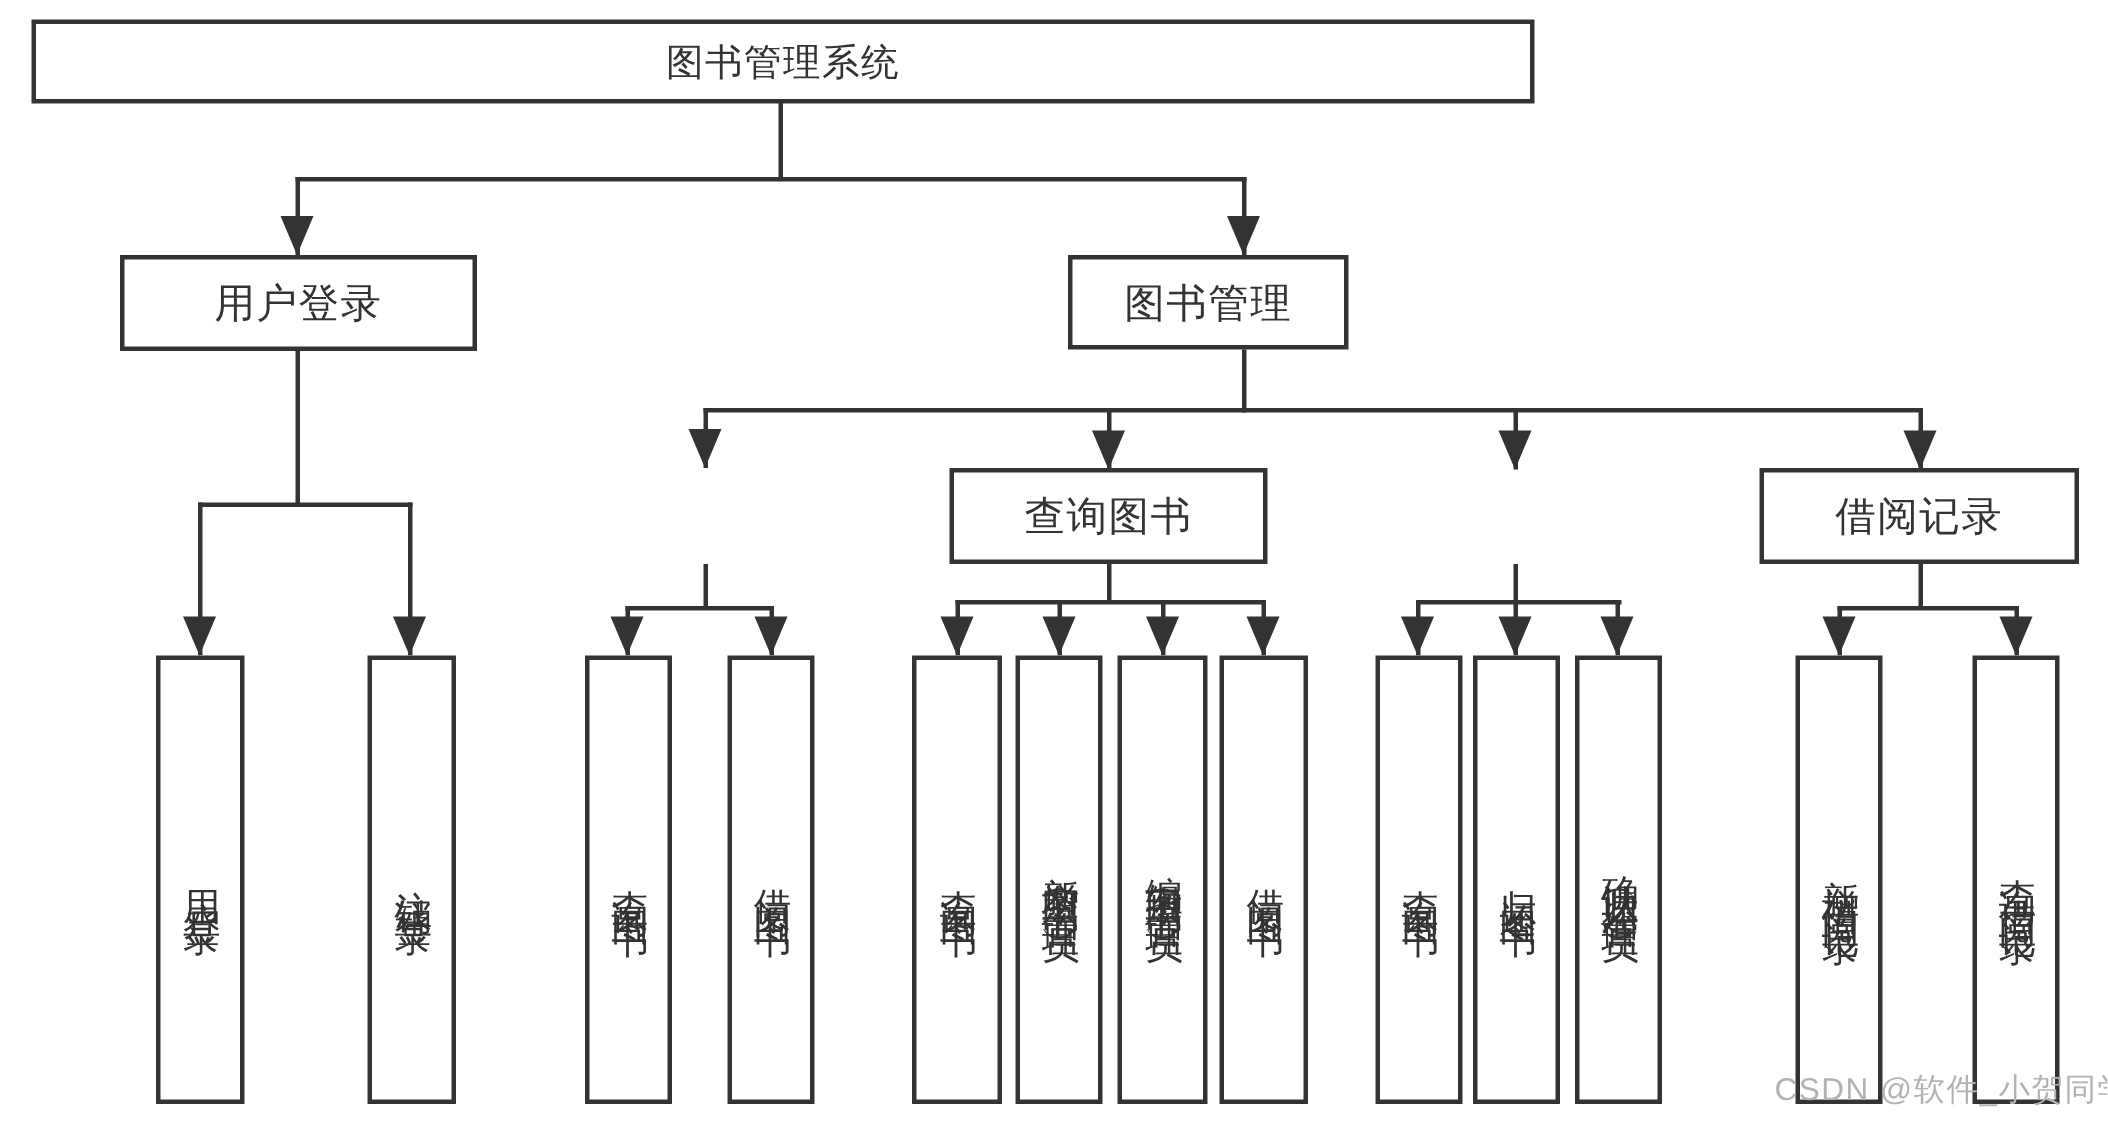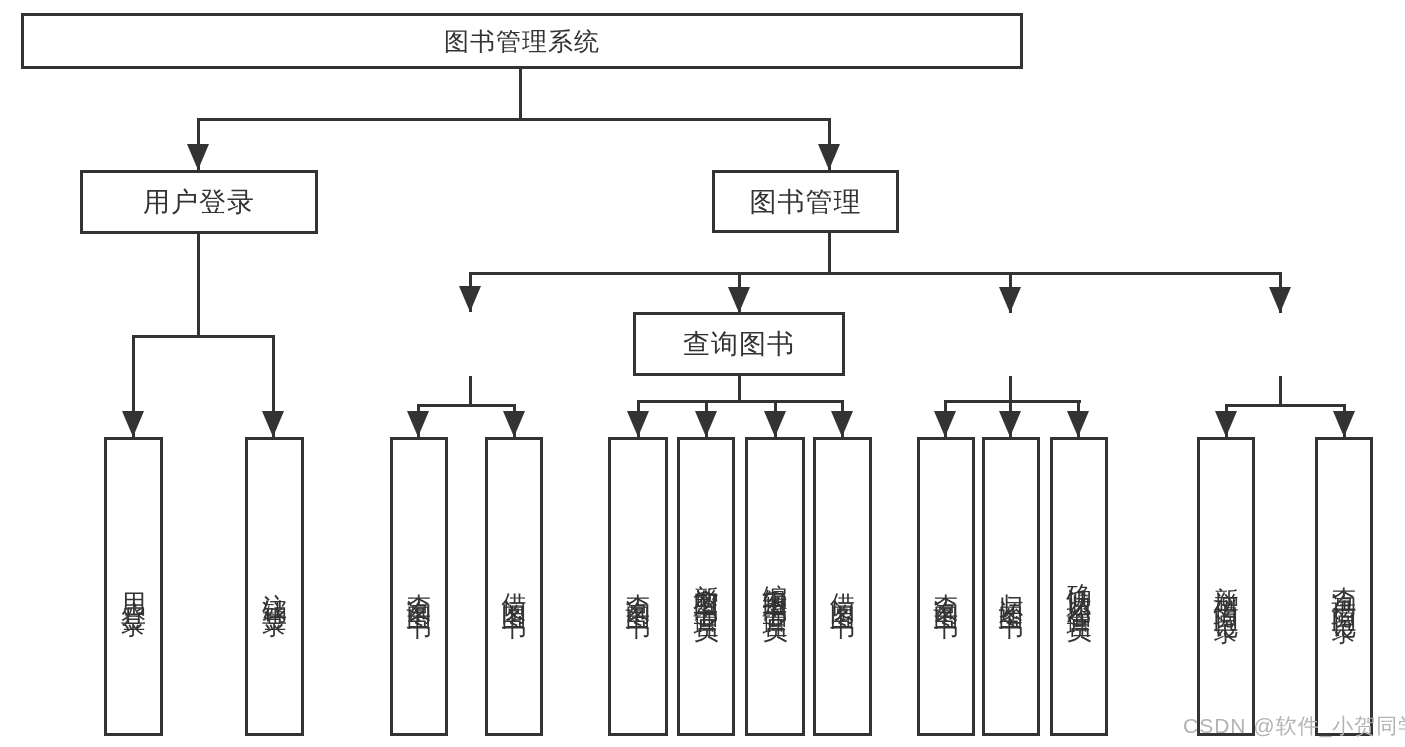--- a/index.html
+++ b/index.html
@@ -66,20 +66,23 @@
   <div class="arr" style="left:459px;top:286px;"></div>
   <div class="vl" style="left:738px;top:272px;height:41px;"></div>
   <div class="arr" style="left:728px;top:287px;"></div>
   <div class="vl" style="left:1009px;top:272px;height:41px;"></div>
   <div class="arr" style="left:999px;top:287px;"></div>
   <div class="vl" style="left:1279px;top:272px;height:41px;"></div>
   <div class="arr" style="left:1269px;top:287px;"></div>
 
   <div class="bx hbx" style="left:633px;top:312px;width:212px;height:64px;">
     <span>查询图书</span>
+  </div>
+  <div class="bx hbx" style="left:1173px;top:312px;width:213px;height:64px;">
+    <span>借阅记录</span>
   </div>
 
   <div class="vl" style="left:469px;top:376px;height:30px;"></div>
   <div class="hl" style="left:417px;top:404px;width:99px;"></div>
   <div class="vl" style="left:417px;top:404px;height:33px;"></div>
   <div class="arr" style="left:407px;top:411px;"></div>
   <div class="vl" style="left:513px;top:404px;height:33px;"></div>
   <div class="arr" style="left:503px;top:411px;"></div>
 
   <div class="vl" style="left:738px;top:376px;height:26px;"></div>

